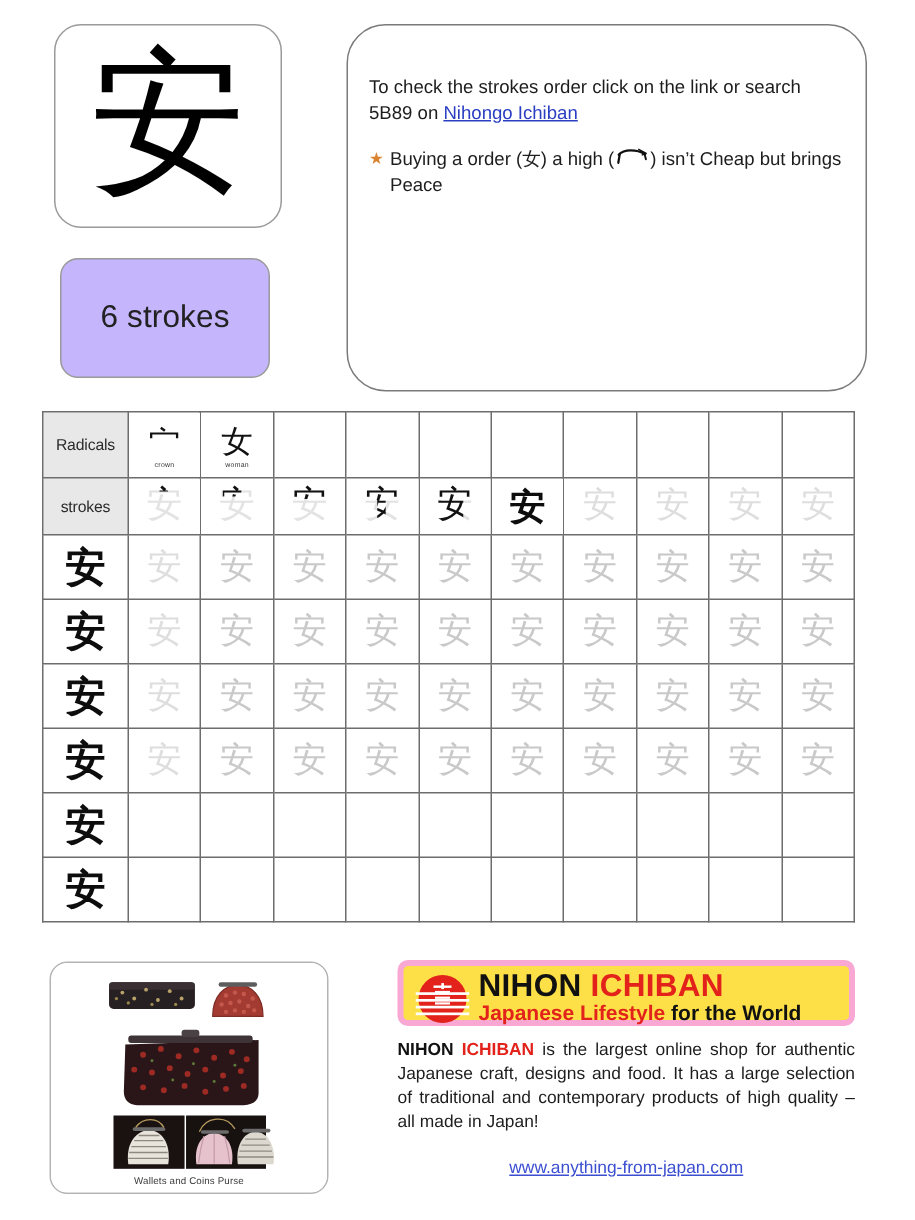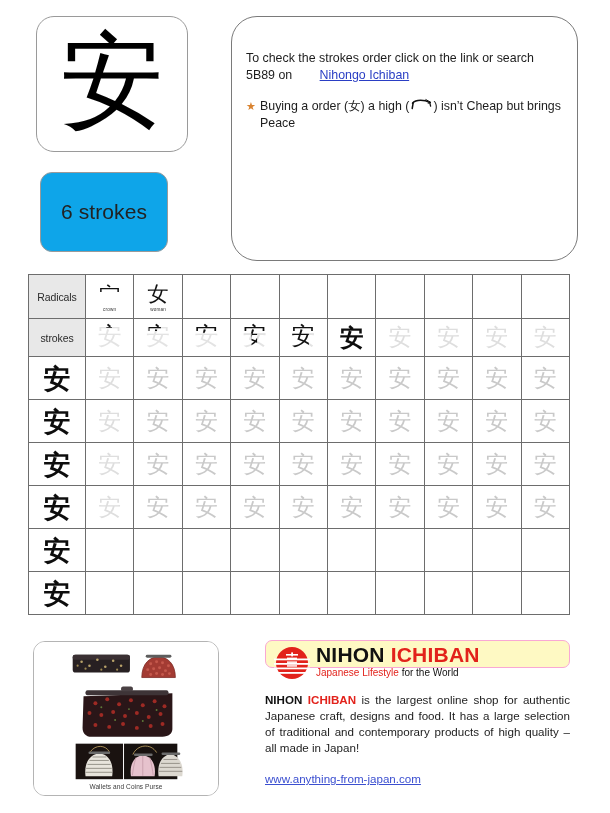--- a/index.html
+++ b/index.html
@@ -49,25 +49,25 @@
     color: #000;
     font-weight: 400;
     padding-bottom: 6px;
     box-sizing: border-box;
   }
 
   .strokes-card {
     position: absolute;
     left: 40px;
     top: 172px;
-    width: 128px;
+    width: 140px;
     height: 80px;
     border: 1px solid #9a9a9a;
     border-radius: 12px;
-    background: #0ea5e9;
+    background: #c4b5fd;
     box-sizing: border-box;
     display: flex;
     align-items: center;
     justify-content: center;
   }
   .strokes-card-label {
     font-size: 21px;
     color: #222;
     letter-spacing: 0.1px;
   }
@@ -109,21 +109,20 @@
 
   .info-note {
     margin-top: 18px;
     font-size: 12.4px;
     line-height: 16.5px;
     color: #1d1d1d;
   }
   .info-link {
     color: #2a3ec4;
     text-decoration: underline;
-    margin-left: 24px;
   }
 
   .mnemonic {
     margin-top: 15px;
     font-size: 12.4px;
     line-height: 16.5px;
     color: #1d1d1d;
     position: relative;
     padding-left: 14px;
   }
@@ -280,24 +279,24 @@
     font-size: 6.6px;
     color: #3a3a3a;
     letter-spacing: 0.1px;
   }
 
   .logo-box {
     position: absolute;
     left: 265px;
     top: 4px;
     width: 305px;
-    height: 28px;
-    border: 1px solid #f9a8d4;
+    height: 44px;
+    border: 4px solid #f9a8d4;
     border-radius: 7px;
-    background: #fef9c3;
+    background: #fde047;
     box-sizing: border-box;
   }
   .logo-mark {
     position: absolute;
     left: 8px;
     top: 4px;
     width: 36px;
     height: 36px;
   }
   .logo-text {
@@ -309,22 +308,22 @@
   .logo-title {
     font-size: 21px;
     font-weight: bold;
     letter-spacing: 0.2px;
     line-height: 22px;
     white-space: nowrap;
   }
   .logo-title .t-black { color: #111; }
   .logo-title .t-red { color: #e2221b; }
   .logo-tagline {
-    font-size: 10px;
-    font-weight: normal;
+    font-size: 14px;
+    font-weight: bold;
     line-height: 15px;
     white-space: nowrap;
     margin-top: -1px;
   }
   .logo-tagline .t-red { color: #e2221b; }
   .logo-tagline .t-black { color: #111; }
 
   .blurb {
     position: absolute;
     left: 265px;
@@ -336,21 +335,21 @@
     text-align: justify;
   }
   .blurb .bold-black { font-weight: bold; color: #111; }
   .blurb .bold-red { font-weight: bold; color: #e2221b; }
 
   .site-link {
     position: absolute;
     left: 265px;
     top: 136px;
     width: 305px;
-    text-align: left;
+    text-align: center;
     font-size: 11.6px;
     color: #3b4fd0;
   }
 </style>
 </head>
 <body>
 
 <div class="top-section">
 
   <div class="kanji-card">

